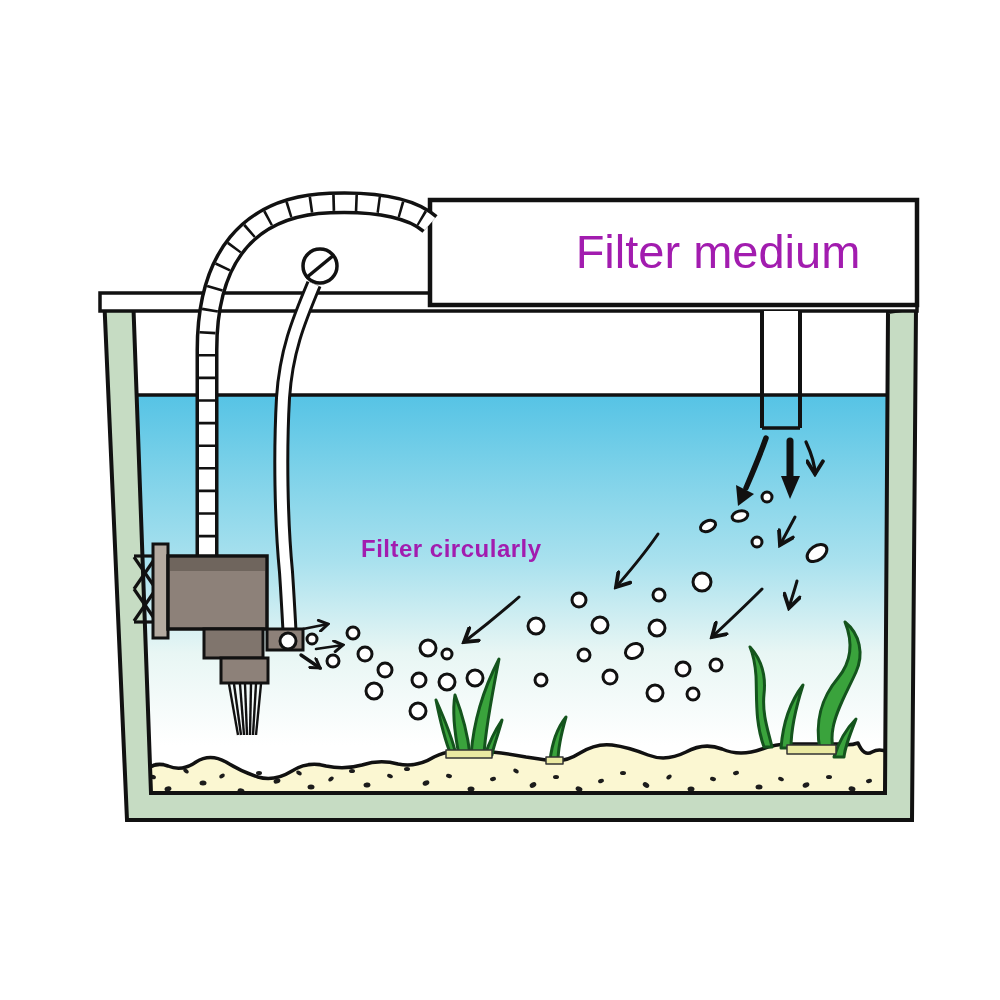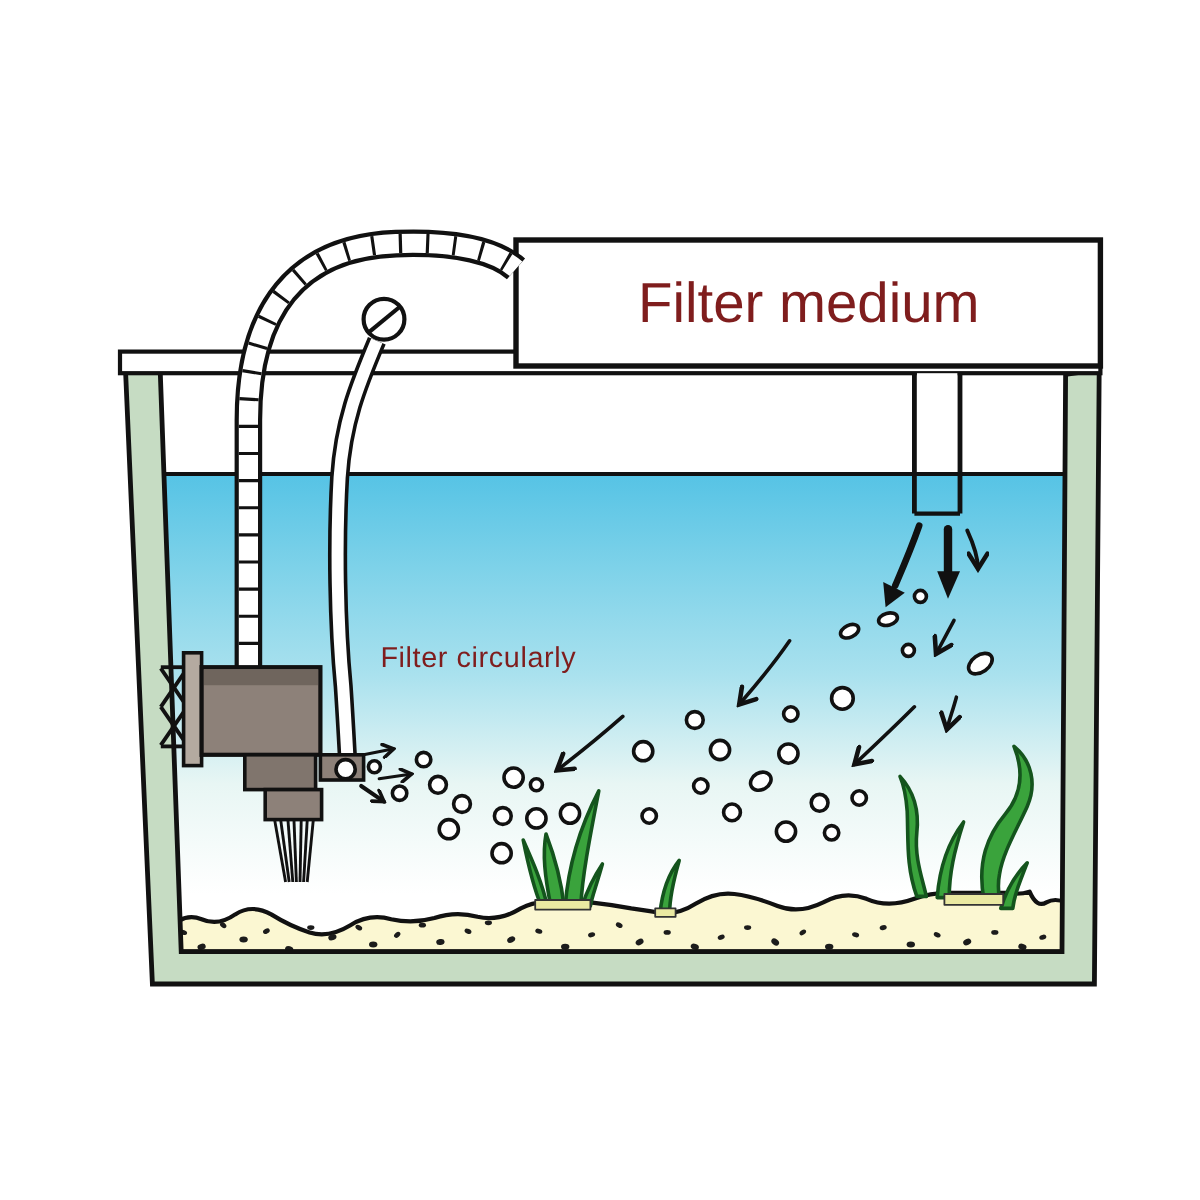--- a/index.html
+++ b/index.html
@@ -1,22 +1,22 @@
 <!DOCTYPE html>
 <html style="--background: #ffffff; --outline: #111111; --tank-frame-green: #c6dcc3; --water-top: #55c3e5; --water-mid: #a9e1ee; --water-low: #e8f6f4; --sand: #fbf7d2; --speckle: #1c1c1c; --plant-green: #3aa33c; --plant-outline: #14541d; --plant-base: #eae9a2; --pump-body: #8d8179; --pump-body2: #80756d; --pump-dark: #6f655d; --pump-flange: #b4aaa0;"><head>
 <meta charset="utf-8">
 <style>
   html,body{margin:0;padding:0;background:var(--background,#fff);}
   .stage{position:relative;width:1000px;height:1000px;background:var(--background,#fff);overflow:hidden;
          font-family:"Liberation Sans",sans-serif;}
   .stage svg{position:absolute;left:0;top:0;}
-  .label{position:absolute;color:#7f1d1d;}
+  .label{position:absolute;color:#a21caf;padding-left:44px;}
   .label-filter-medium{left:432px;top:202px;width:484px;height:98px;display:flex;align-items:center;justify-content:center;
     font-size:47px;font-weight:400;letter-spacing:0px;}
-  .label-filter-circularly{left:317px;top:535px;font-size:24px;font-weight:400;letter-spacing:0.5px;text-align:right;}
+  .label-filter-circularly{left:317px;top:535px;font-size:24px;font-weight:700;letter-spacing:0.5px;text-align:right;}
   .ink{stroke:#111;}
   .c-frame{fill:var(--tank-frame-green,#c6dcc3);}
   .c-sand{fill:var(--sand,#fbf7d2);}
   .c-speck{fill:var(--speckle,#1c1c1c);}
   .c-plant{fill:var(--plant-green,#3aa33c);stroke:var(--plant-outline,#14541d);}
   .c-base{fill:var(--plant-base,#eae9a2);}
   .c-pbody{fill:var(--pump-body,#8d8179);}
   .c-pbody2{fill:var(--pump-body2,#80756d);}
   .c-pdark{fill:var(--pump-dark,#6f655d);}
   .c-pflange{fill:var(--pump-flange,#b4aaa0);}

